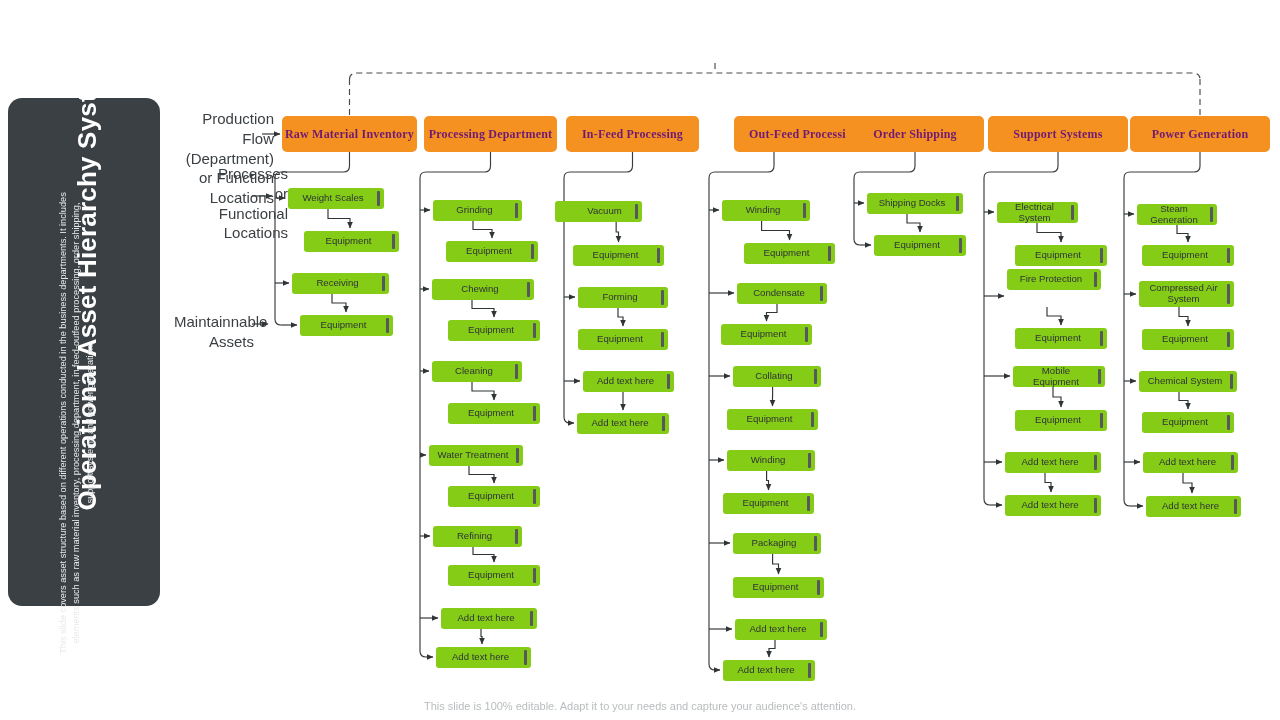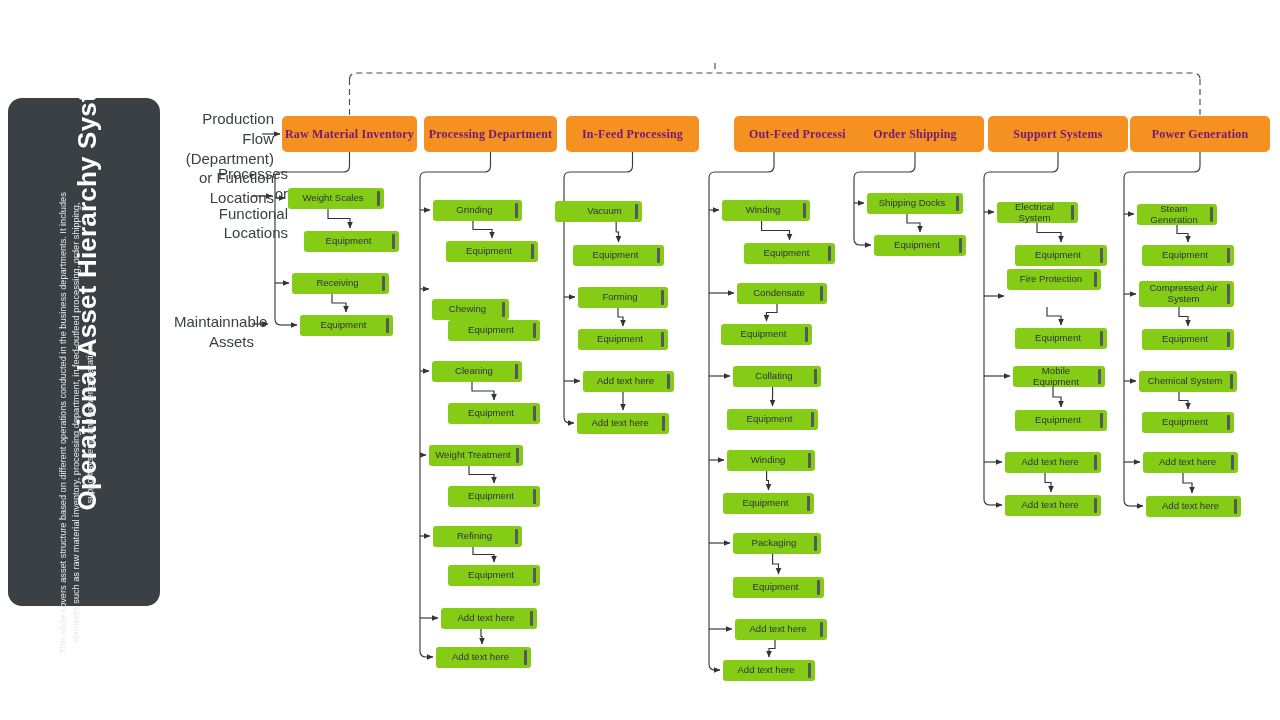--- a/index.html
+++ b/index.html
@@ -193,34 +193,34 @@
       </div>
       <div class="dept" style="left: 424px; width: 133px;">
         <span>Processing Department</span>
       </div>
       <div class="node" style="left: 433px; top: 200px; width: 89px;">
         <span>Grinding</span>
       </div>
       <div class="node" style="left: 446px; top: 241px; width: 92px;">
         <span>Equipment</span>
       </div>
-      <div class="node" style="left: 432px; top: 279px; width: 77px; margin-top: 20px;">
+      <div class="node" style="left: 432px; top: 279px; width: 102px;">
         <span>Chewing</span>
       </div>
       <div class="node" style="left: 448px; top: 320px; width: 92px;">
         <span>Equipment</span>
       </div>
       <div class="node" style="left: 432px; top: 361px; width: 90px;">
         <span>Cleaning</span>
       </div>
       <div class="node" style="left: 448px; top: 403px; width: 92px;">
         <span>Equipment</span>
       </div>
       <div class="node" style="left: 429px; top: 445px; width: 94px;">
-        <span>Weight Treatment</span>
+        <span>Water Treatment</span>
       </div>
       <div class="node" style="left: 448px; top: 486px; width: 92px;">
         <span>Equipment</span>
       </div>
       <div class="node" style="left: 433px; top: 526px; width: 89px;">
         <span>Refining</span>
       </div>
       <div class="node" style="left: 448px; top: 565px; width: 92px;">
         <span>Equipment</span>
       </div>
@@ -348,13 +348,14 @@
         <span>Equipment</span>
       </div>
       <div class="node" style="left: 1143px; top: 452px; width: 95px;">
         <span>Add text here</span>
       </div>
       <div class="node" style="left: 1146px; top: 496px; width: 95px;">
         <span>Add text here</span>
       </div>
     </div>
 
+  <div class="footer-note">This slide is 100% editable. Adapt it to your needs and capture your audience's attention.</div>
 </div>
 
 </body></html>

